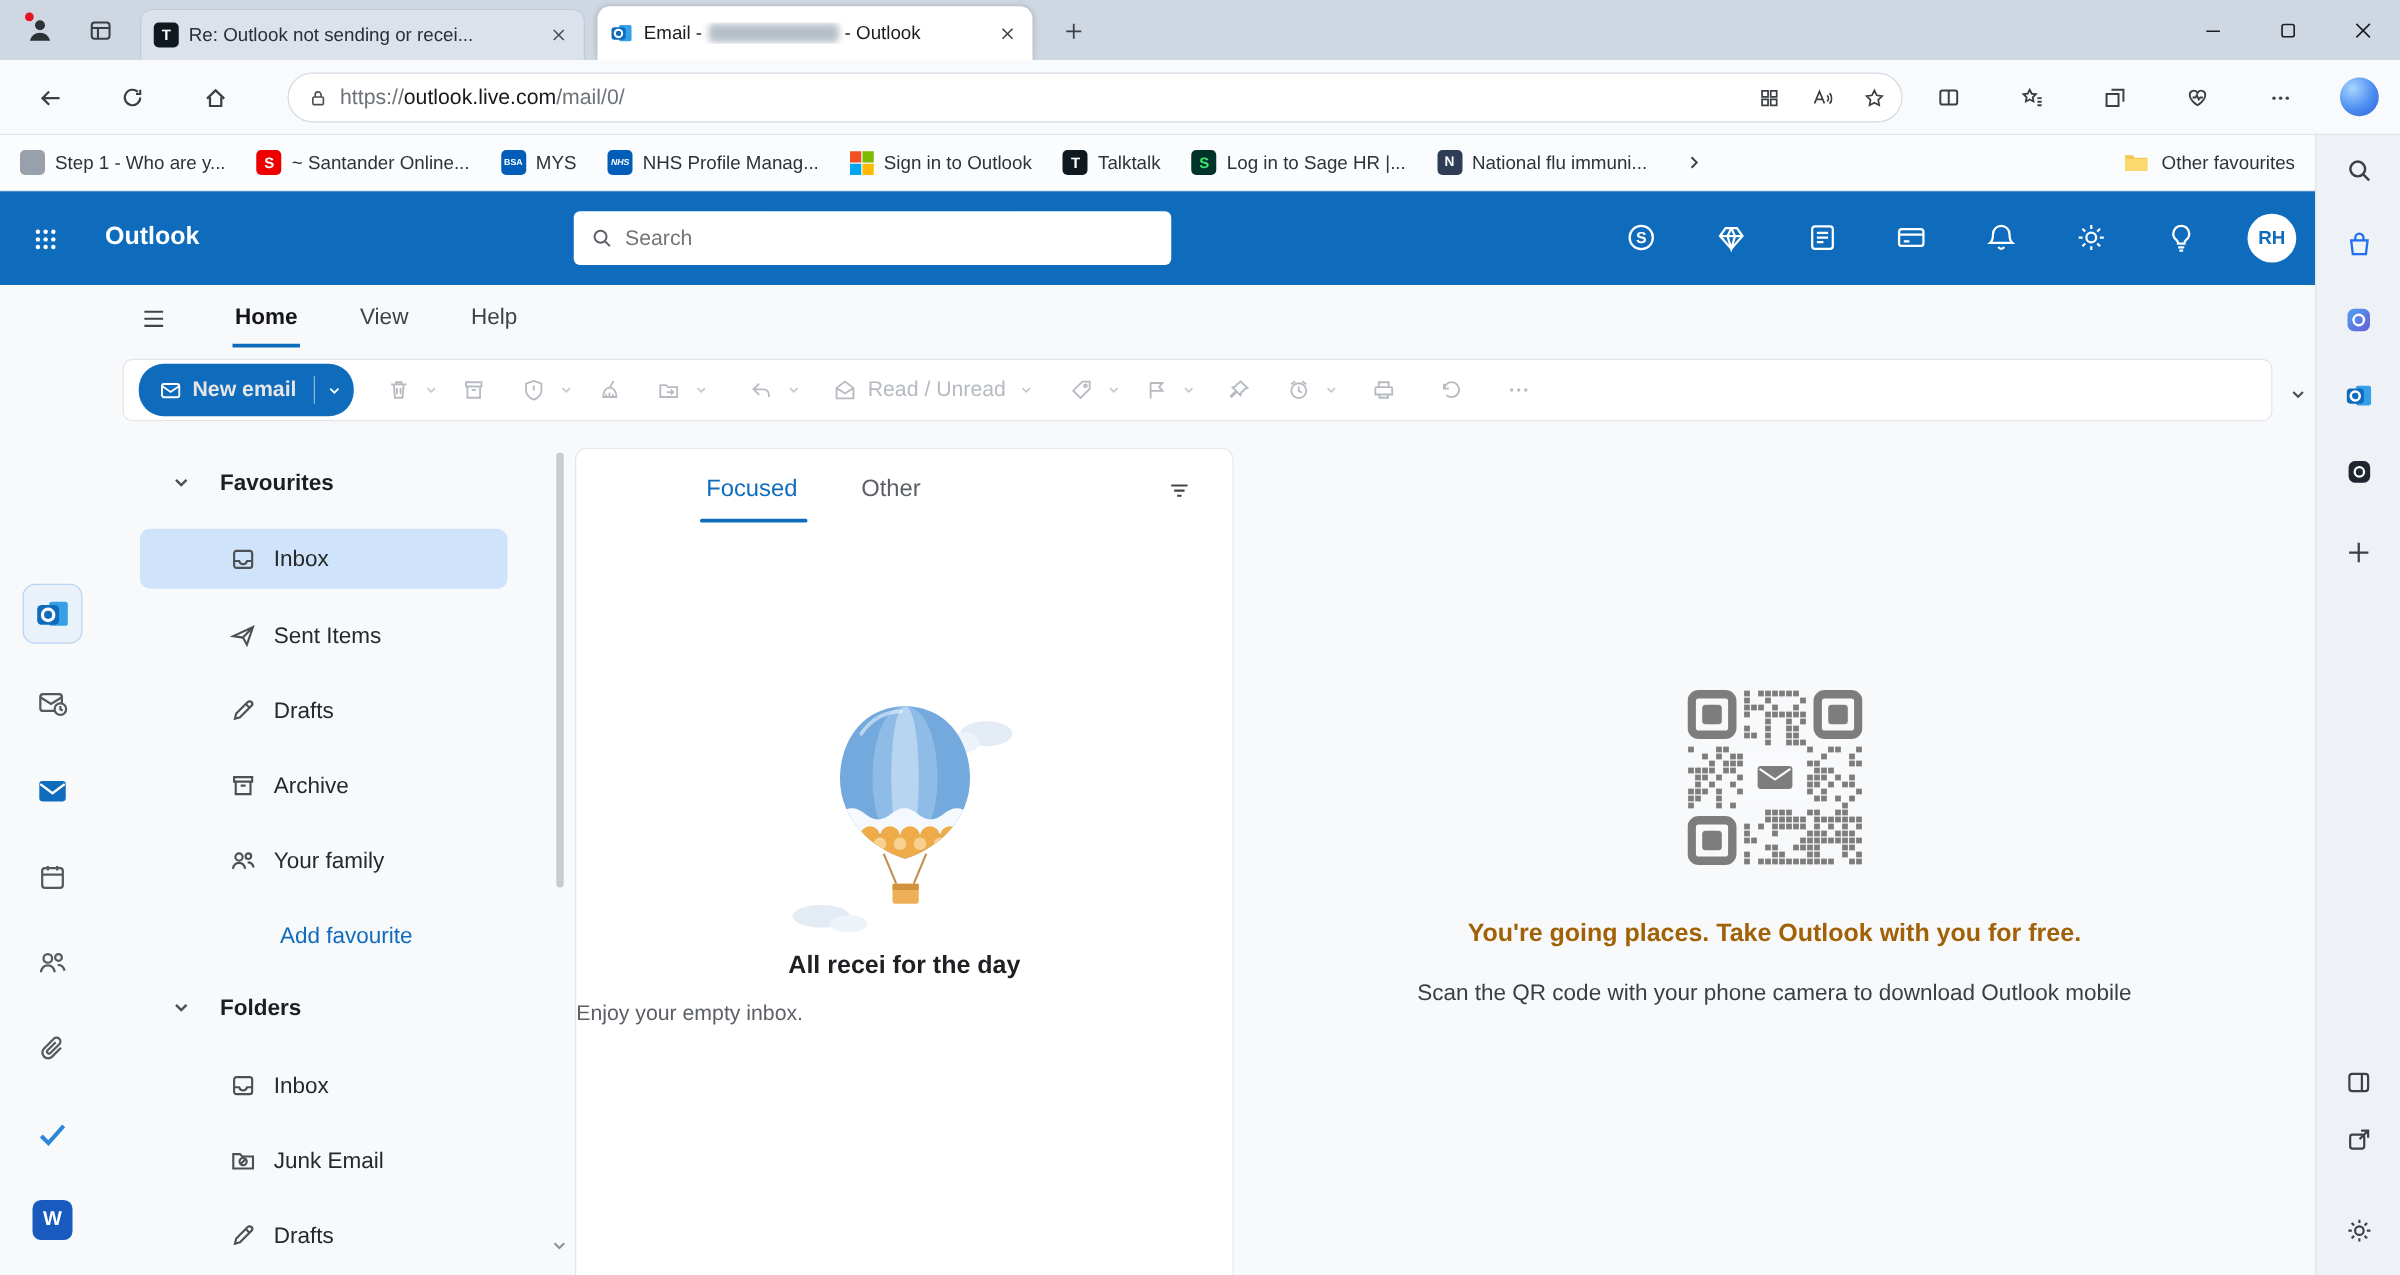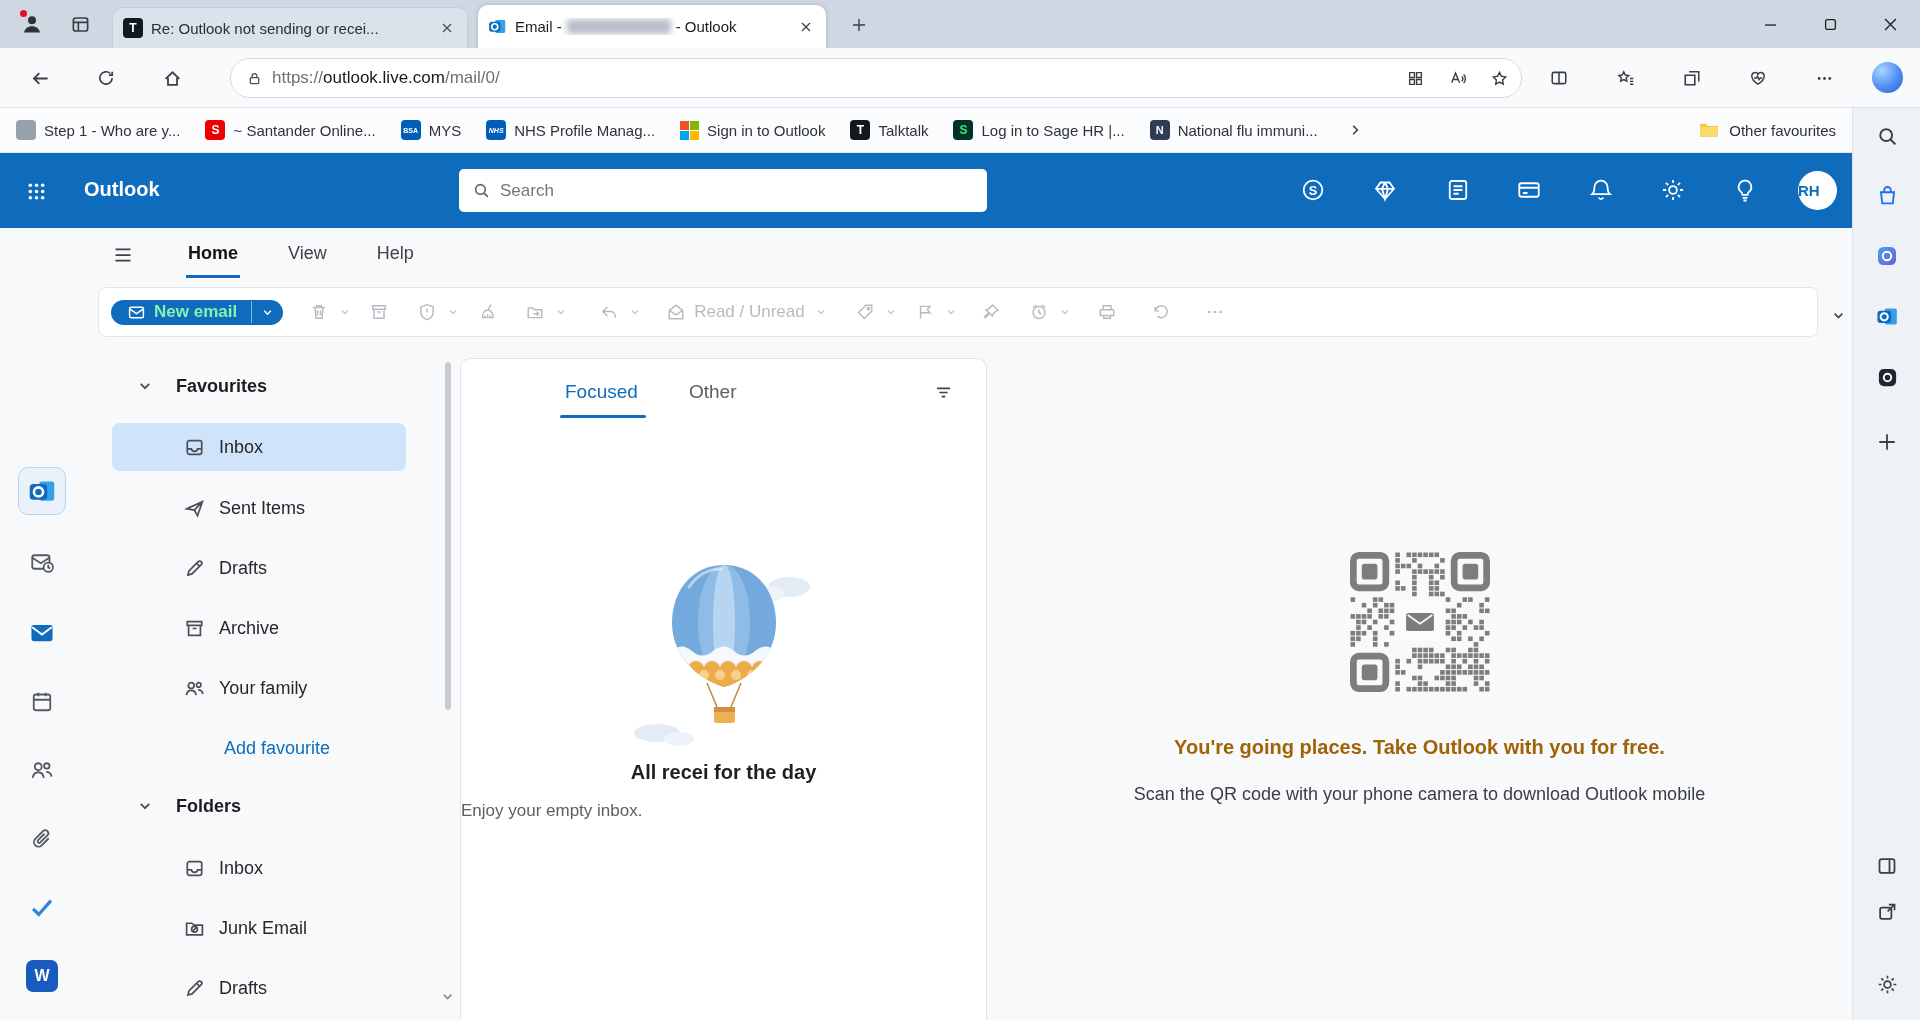--- a/index.html
+++ b/index.html
@@ -262,21 +262,21 @@
           <circle cx="2.8" cy="8" r="1.5"></circle>
           <circle cx="8" cy="8" r="1.5"></circle>
           <circle cx="13.2" cy="8" r="1.5"></circle>
           <circle cx="2.8" cy="13.2" r="1.5"></circle>
           <circle cx="8" cy="13.2" r="1.5"></circle>
           <circle cx="13.2" cy="13.2" r="1.5"></circle>
         </svg>
     </div>
     <div class="abs" style="left:84px;top:25px;font-size:20px;font-weight:700;color:#fff;cursor:pointer">Outlook</div>
 
-    <div class="abs flex" style="left:459px;top:16px;width:528px;height:43px;background:#fff;border-radius:5px;padding:0 14px;gap:10px">
+    <div class="abs flex" style="left:459px;top:16px;width:478px;height:43px;background:#fff;border-radius:5px;padding:0 14px;gap:10px">
       <span style="color:#5b5f66">
           <svg width="17" height="17" viewBox="0 0 16 16" fill="none" stroke="currentColor" stroke-width="1.5">
             <circle cx="7" cy="7" r="4.5"></circle>
             <path d="M10.5 10.5L14 14"></path>
           </svg>
         </span>
       <input style="border: none; outline: none; background: transparent; font-size: 17px; color: rgb(60, 64, 70); width: 100%; font-family: inherit;" placeholder="Search">
     </div>
 
 
@@ -315,38 +315,38 @@
           <circle cx="8" cy="8" r="2.6"></circle>
           <path d="M8 1.3v2.1M8 12.6v2.1M1.3 8h2.1M12.6 8h2.1M3.3 3.3l1.5 1.5M11.2 11.2l1.5 1.5M12.7 3.3l-1.5 1.5M4.8 11.2l-1.5 1.5"></path>
         </svg>
     </div>
     <div class="hbtn" style="left:1725px;top:17px">
       <svg width="24" height="24" viewBox="0 0 16 16" fill="none" stroke="#fff" stroke-width="1.2">
           <path d="M8 1.8a4.2 4.2 0 0 1 2.6 7.5c-.6.5-.9 1.1-.9 1.9H6.3c0-.8-.3-1.4-.9-1.9A4.2 4.2 0 0 1 8 1.8z"></path>
           <path d="M6.4 13.2h3.2M7 15h2"></path>
         </svg>
     </div>
-    <div class="abs flex" style="left:1798px;top:18px;width:39px;height:39px;border-radius:50%;background:#fff;color:#0f6cbd;font-size:15px;font-weight:700;cursor:pointer">
+    <div class="abs flex" style="left:1798px;top:18px;width:39px;height:39px;border-radius:50%;background:#fff;color:#0f6cbd;font-size:15px;font-weight:700;justify-content:center;cursor:pointer">
       <span>RH</span>
     </div>
   </div>
 
   <div class="abs ibtn" style="left:102px;top:234px;width:42px;height:42px;color:#3f4246">
     <svg width="20" height="20" viewBox="0 0 16 16" fill="none" stroke="currentColor" stroke-width="1.4">
         <path d="M2 3.5h12M2 8h12M2 12.5h12"></path>
       </svg>
   </div>
   <div class="abs flex" style="left:186px;top:232px;gap:46px">
     <div class="rtab active">Home</div>
     <div class="rtab">View</div>
     <div class="rtab">Help</div>
   </div>
 
   <div class="abs flex" style="left:98px;top:287px;width:1720px;height:50px;background:#fff;border:1px solid #e2e5ea;border-radius:8px;padding:0 12px;gap:2px">
-    <div class="flex" style="height:25px;background:#0f6cbd;border-radius:20px;color:#86efac;overflow:hidden;margin-right:18px;cursor:pointer">
+    <div class="flex" style="height:42px;background:#0f6cbd;border-radius:20px;color:#e5e5e5;overflow:hidden;margin-right:18px;cursor:pointer">
       <span class="flex" style="gap:9px;padding:0 14px 0 17px;height:100%">
         <span>
             <svg width="17" height="17" viewBox="0 0 16 16" fill="none" stroke="#fff" stroke-width="1.4">
               <rect x="1.5" y="3" width="13" height="10" rx="1.5"></rect>
               <path d="M1.5 4.5L8 9l6.5-4.5"></path>
             </svg>
           </span>
         <span style="font-size:17px;font-weight:600;white-space:nowrap">New email</span>
       </span>
       <span style="width:1px;height:22px;background:rgba(255,255,255,.5)"></span>

